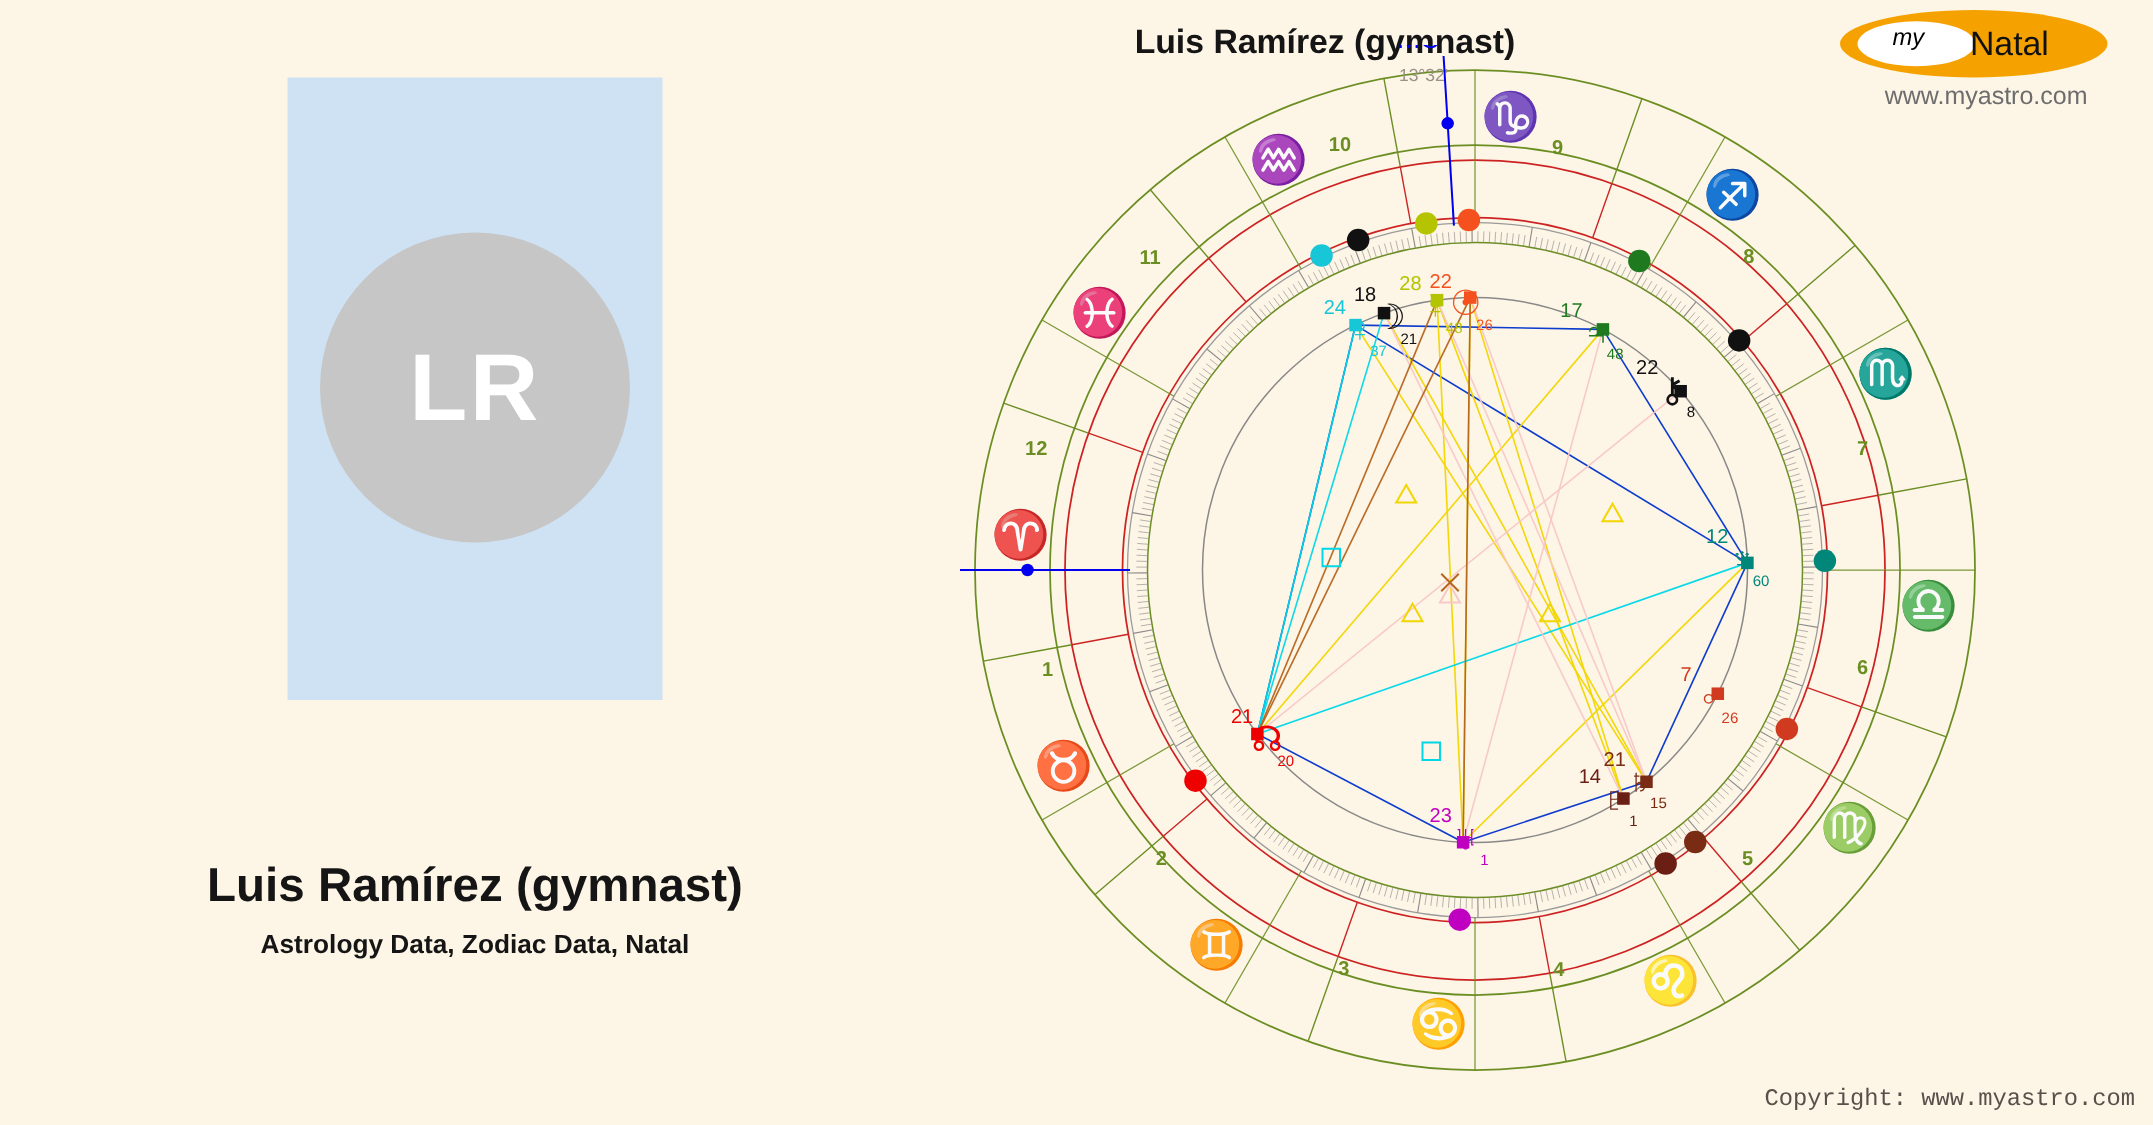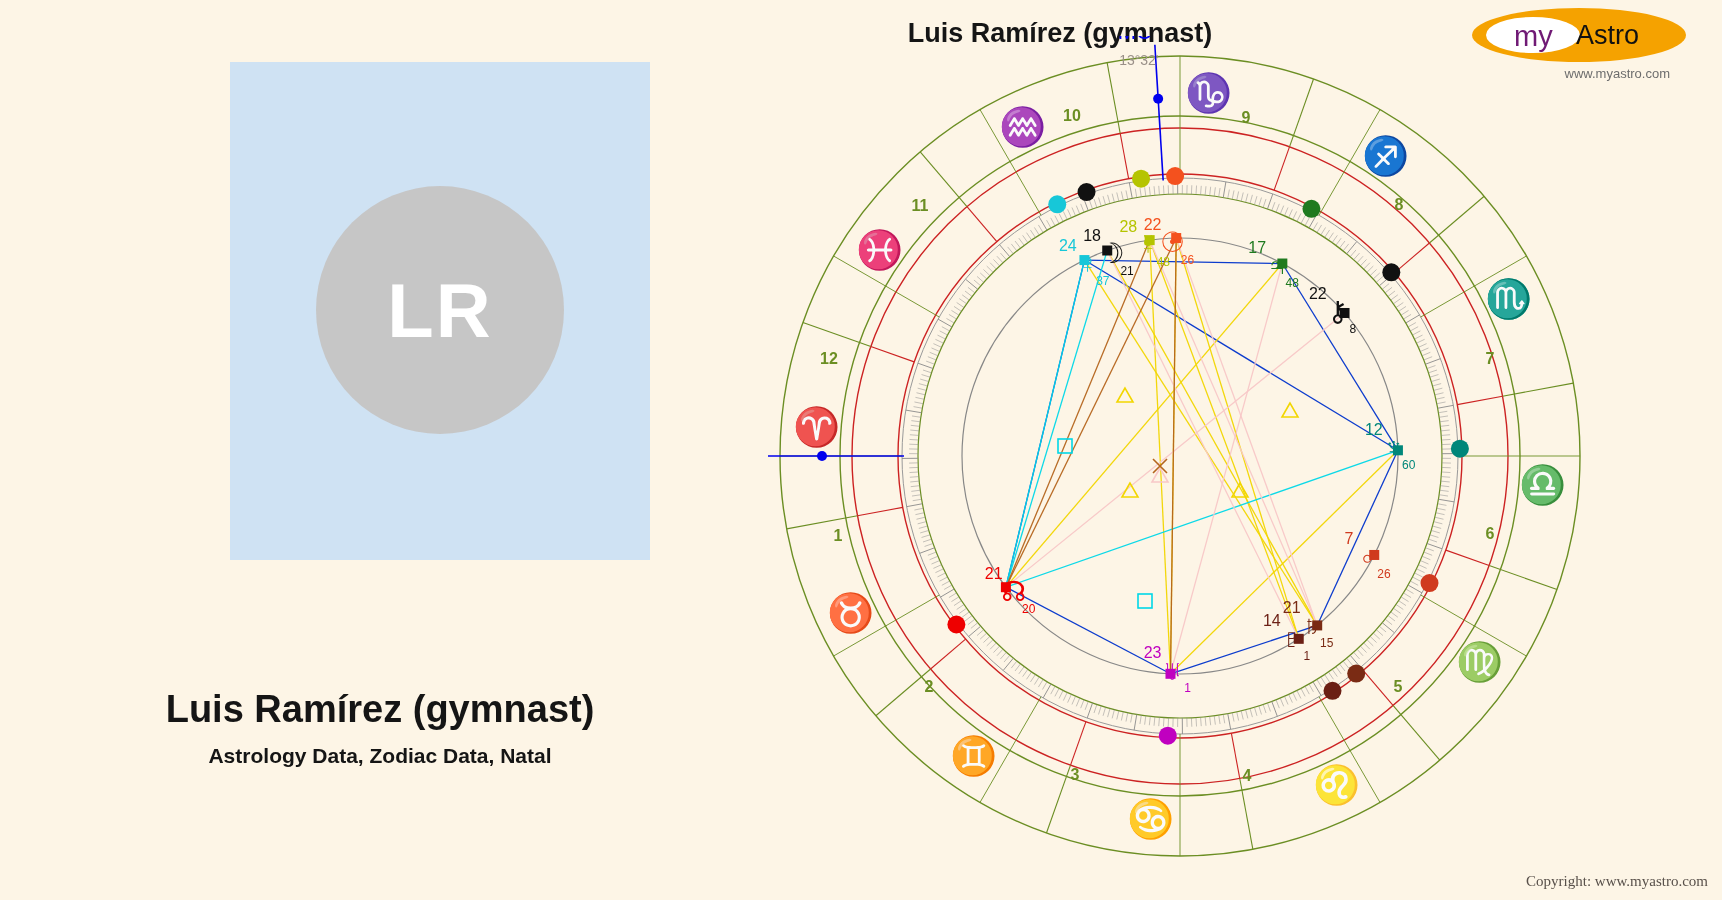--- a/index.html
+++ b/index.html
@@ -26,21 +26,21 @@
     position: absolute;
     left: 0;
     top: 0;
     width: 760px;
     height: 900px;
   }
   #avatar-card {
     position: absolute;
     left: 230px;
     top: 62px;
-    width: 420px;
+    width: 300px;
     height: 498px;
     background: #cfe2f3;
   }
   #avatar-circle {
     position: absolute;
     left: 50%;
     top: 248px;
     transform: translate(-50%, -50%);
     width: 248px;
     height: 248px;
@@ -118,49 +118,50 @@
     top: 9px;
     width: 94px;
     height: 36px;
     background: #ffffff;
     border-radius: 50%;
   }
   #logo-text-my {
     position: absolute;
     left: 42px;
     top: 12px;
-    font-size: 29px;
-    color: #701a75;
+    font-size: 19px;
+    color: #000000;
     font-family: "Liberation Sans", sans-serif;
+    font-style: italic;
   }
   #logo-text-astro {
     position: absolute;
     left: 104px;
     top: 12px;
     font-size: 27px;
     color: #111111;
     font-family: "Liberation Sans", sans-serif;
   }
   #logo-url {
     position: absolute;
     right: 34px;
     top: 58px;
-    font-size: 13px;
+    font-size: 20px;
     color: #6d6d6d;
     font-family: "Liberation Sans", sans-serif;
   }
 
   
   #copyright {
     position: absolute;
     right: 14px;
     bottom: 10px;
-    font-size: 15px;
+    font-size: 19px;
     color: #58504a;
-    font-family: Liberation Serif, serif;
+    font-family: Liberation Mono, monospace;
   }
 
   
   #wheel-wrap {
     position: absolute;
     left: 760px;
     top: 36px;
     width: 840px;
     height: 840px;
   }
@@ -183,21 +184,21 @@
       <span class="ln">Astrology Data, Zodiac Data, Natal</span>
     </div>
   </div>
 
   <div id="chart-title">Luis Ramírez (gymnast)</div>
 
   <div id="logo-block">
     <div id="logo-badge">
       <div id="logo-inner-ellipse"></div>
       <span id="logo-text-my">my</span>
-      <span id="logo-text-astro">Astro</span>
+      <span id="logo-text-astro">Natal</span>
     </div>
     <div id="logo-url">www.myastro.com</div>
   </div>
 
   <div id="copyright">Copyright: www.myastro.com</div>
 
   <div id="wheel-wrap">
     <svg id="wheel-svg" width="840" height="840" viewBox="0 0 840 840">
       <g id="wheel-rings">
           <circle cx="420" cy="420" r="400" fill="none" stroke="#6b8e23" stroke-width="1.4"></circle>

